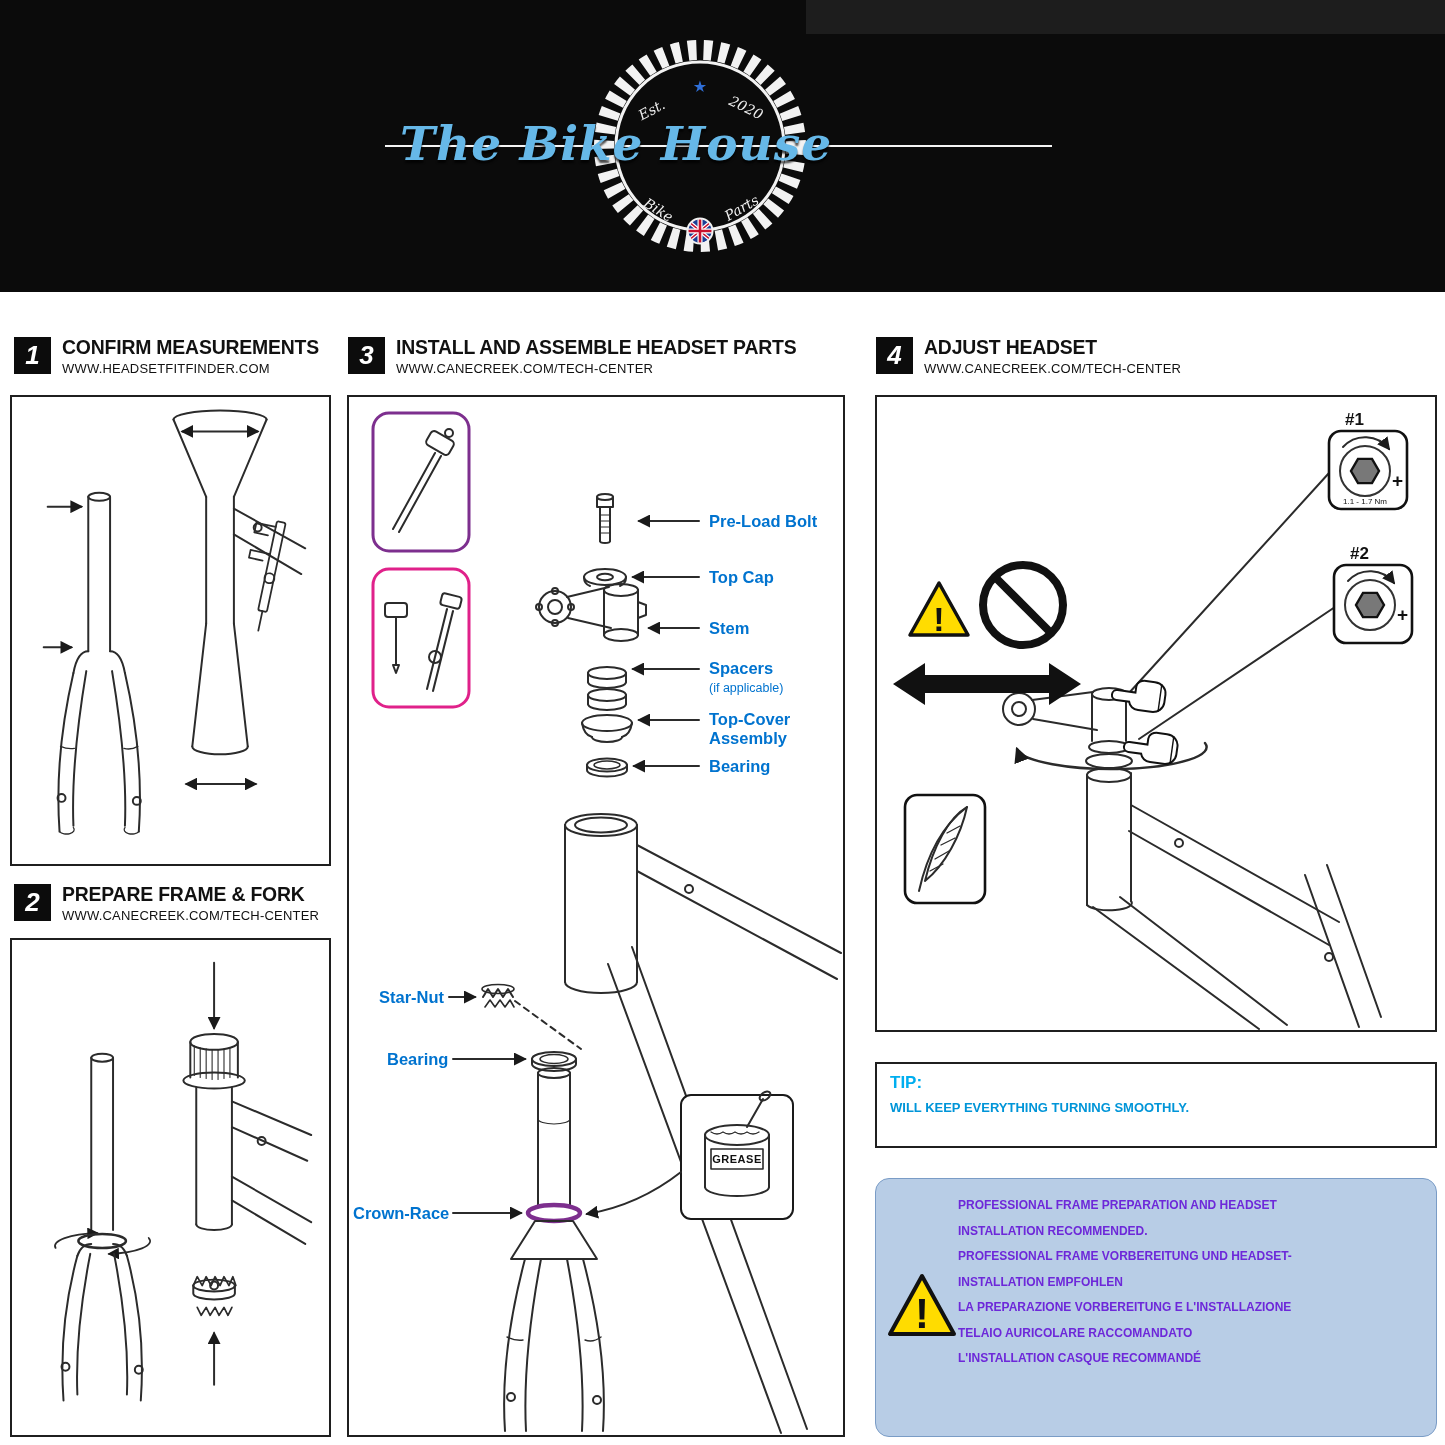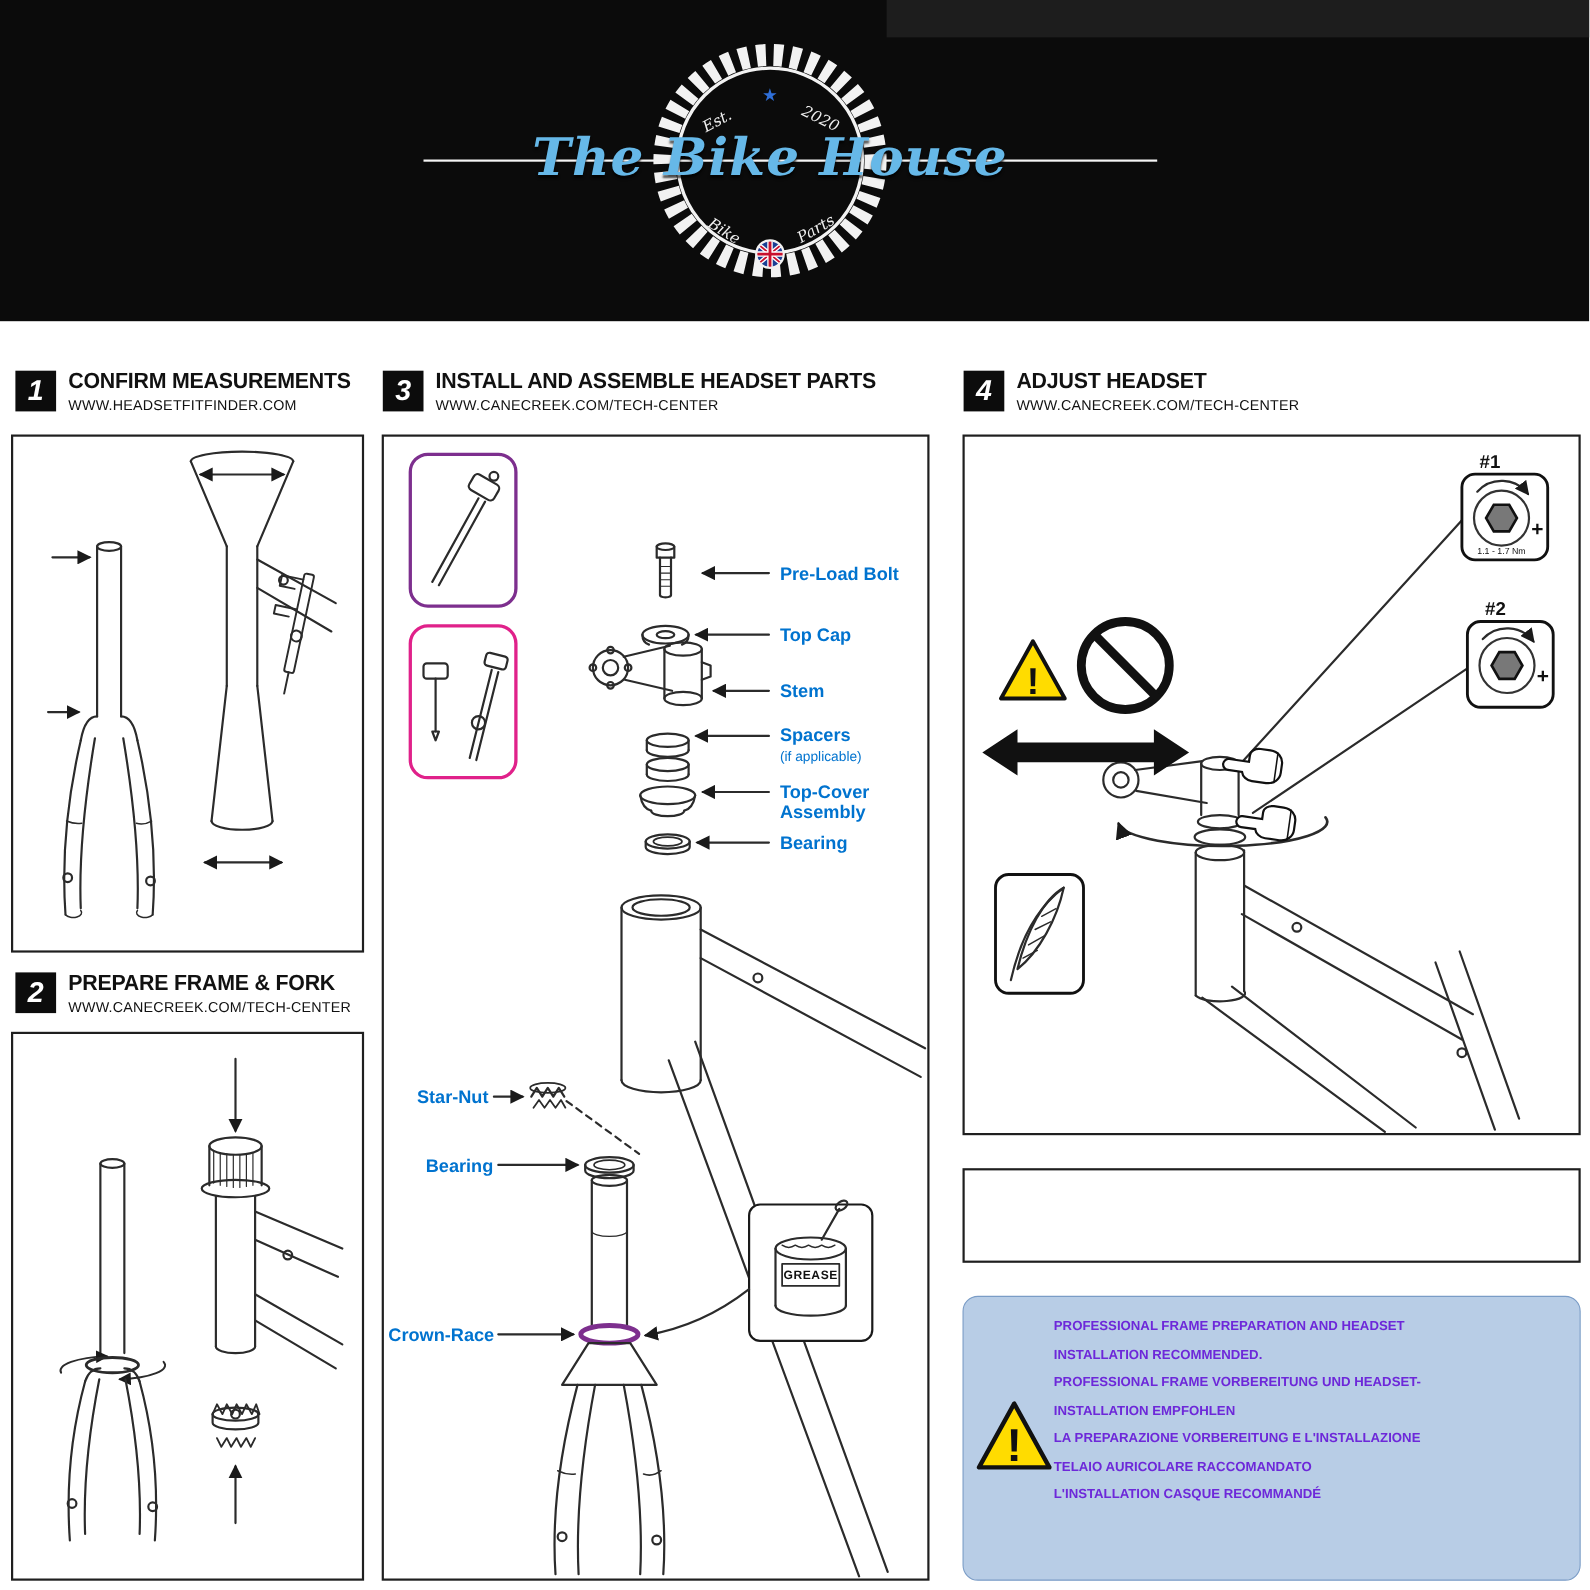--- a/index.html
+++ b/index.html
@@ -3,21 +3,21 @@
 <meta charset="utf-8">
 <style>
   *{box-sizing:border-box}
   html,body{margin:0;padding:0;background:#fff}
   body{font-family:"Liberation Sans",sans-serif;color:#111}
   .page{position:relative;width:1445px;height:1445px;background:#fff;overflow:hidden}
   .abs{position:absolute}
   .box{border:2px solid #1f1f1f;background:#fff}
   .banner{background:#0b0b0b}
   .brand{font-family:"DejaVu Serif",serif;font-style:italic;font-weight:bold;font-size:47px;
-         color:#66b8e8;text-align:center;text-shadow:0 3px 2px rgba(0,0,0,.7);letter-spacing:1px}
+         color:#66b8e8;text-shadow:0 3px 2px rgba(0,0,0,.7);letter-spacing:1px}
   .step-head{display:flex;gap:11px;align-items:flex-start}
   .nbox{width:37px;height:37px;background:#0c0c0c;color:#fff;font-size:26px;font-weight:bold;font-style:italic;
         display:flex;align-items:center;justify-content:center;flex:0 0 auto}
   .st-title{font-weight:bold;font-size:20px;line-height:1.05;letter-spacing:-.2px;transform:scaleX(.97);transform-origin:left;white-space:nowrap}
   .st-url{font-size:13px;margin-top:3px;letter-spacing:.2px;white-space:nowrap}
   svg{display:block}
   svg text{font-family:"Liberation Sans",sans-serif}
   .art{stroke:#2b2b2b;fill:none;stroke-width:2;stroke-linecap:round;stroke-linejoin:round}
   .lbl{fill:#0073CF;font-size:16.5px;font-weight:bold;stroke:none}
   .lbl-sm{fill:#0073CF;font-size:12.5px;stroke:none}
@@ -398,20 +398,22 @@
         <g class="art" stroke-width="1.8">
           <path d="M42,494 C50,458 66,428 90,410"></path>
           <path d="M90,410 C72,420 56,450 48,484 C68,468 84,438 90,410 Z"></path>
           <path d="M58,462 L72,454 M53,474 L66,467 M64,448 L78,441 M70,436 L83,429" stroke-width="1.3"></path>
         </g>
       </g>
     </svg>
   </div>
 
   <div class="abs box" style="left:875px;top:1062px;width:562px;height:86px">
+    <div class="tip-title">TIP:</div>
+    <div class="tip-line">WILL KEEP EVERYTHING TURNING SMOOTHLY.</div>
   </div>
 
   <div class="abs info-box" style="left:875px;top:1178px;width:562px;height:259px">
     <svg class="abs" style="left:10px;top:92px" width="72" height="68" viewBox="0 0 72 68">
       <path d="M36,5 L4,63 H68 Z" fill="#FFDC00" stroke="#111" stroke-width="4" stroke-linejoin="round"></path>
       <text class="excl-big" x="36" y="57" text-anchor="middle">!</text>
     </svg>
     <div class="abs" style="left:82px;top:14px">
       <div class="info-line">PROFESSIONAL FRAME PREPARATION AND HEADSET</div>
       <div class="info-line">INSTALLATION RECOMMENDED.</div>

